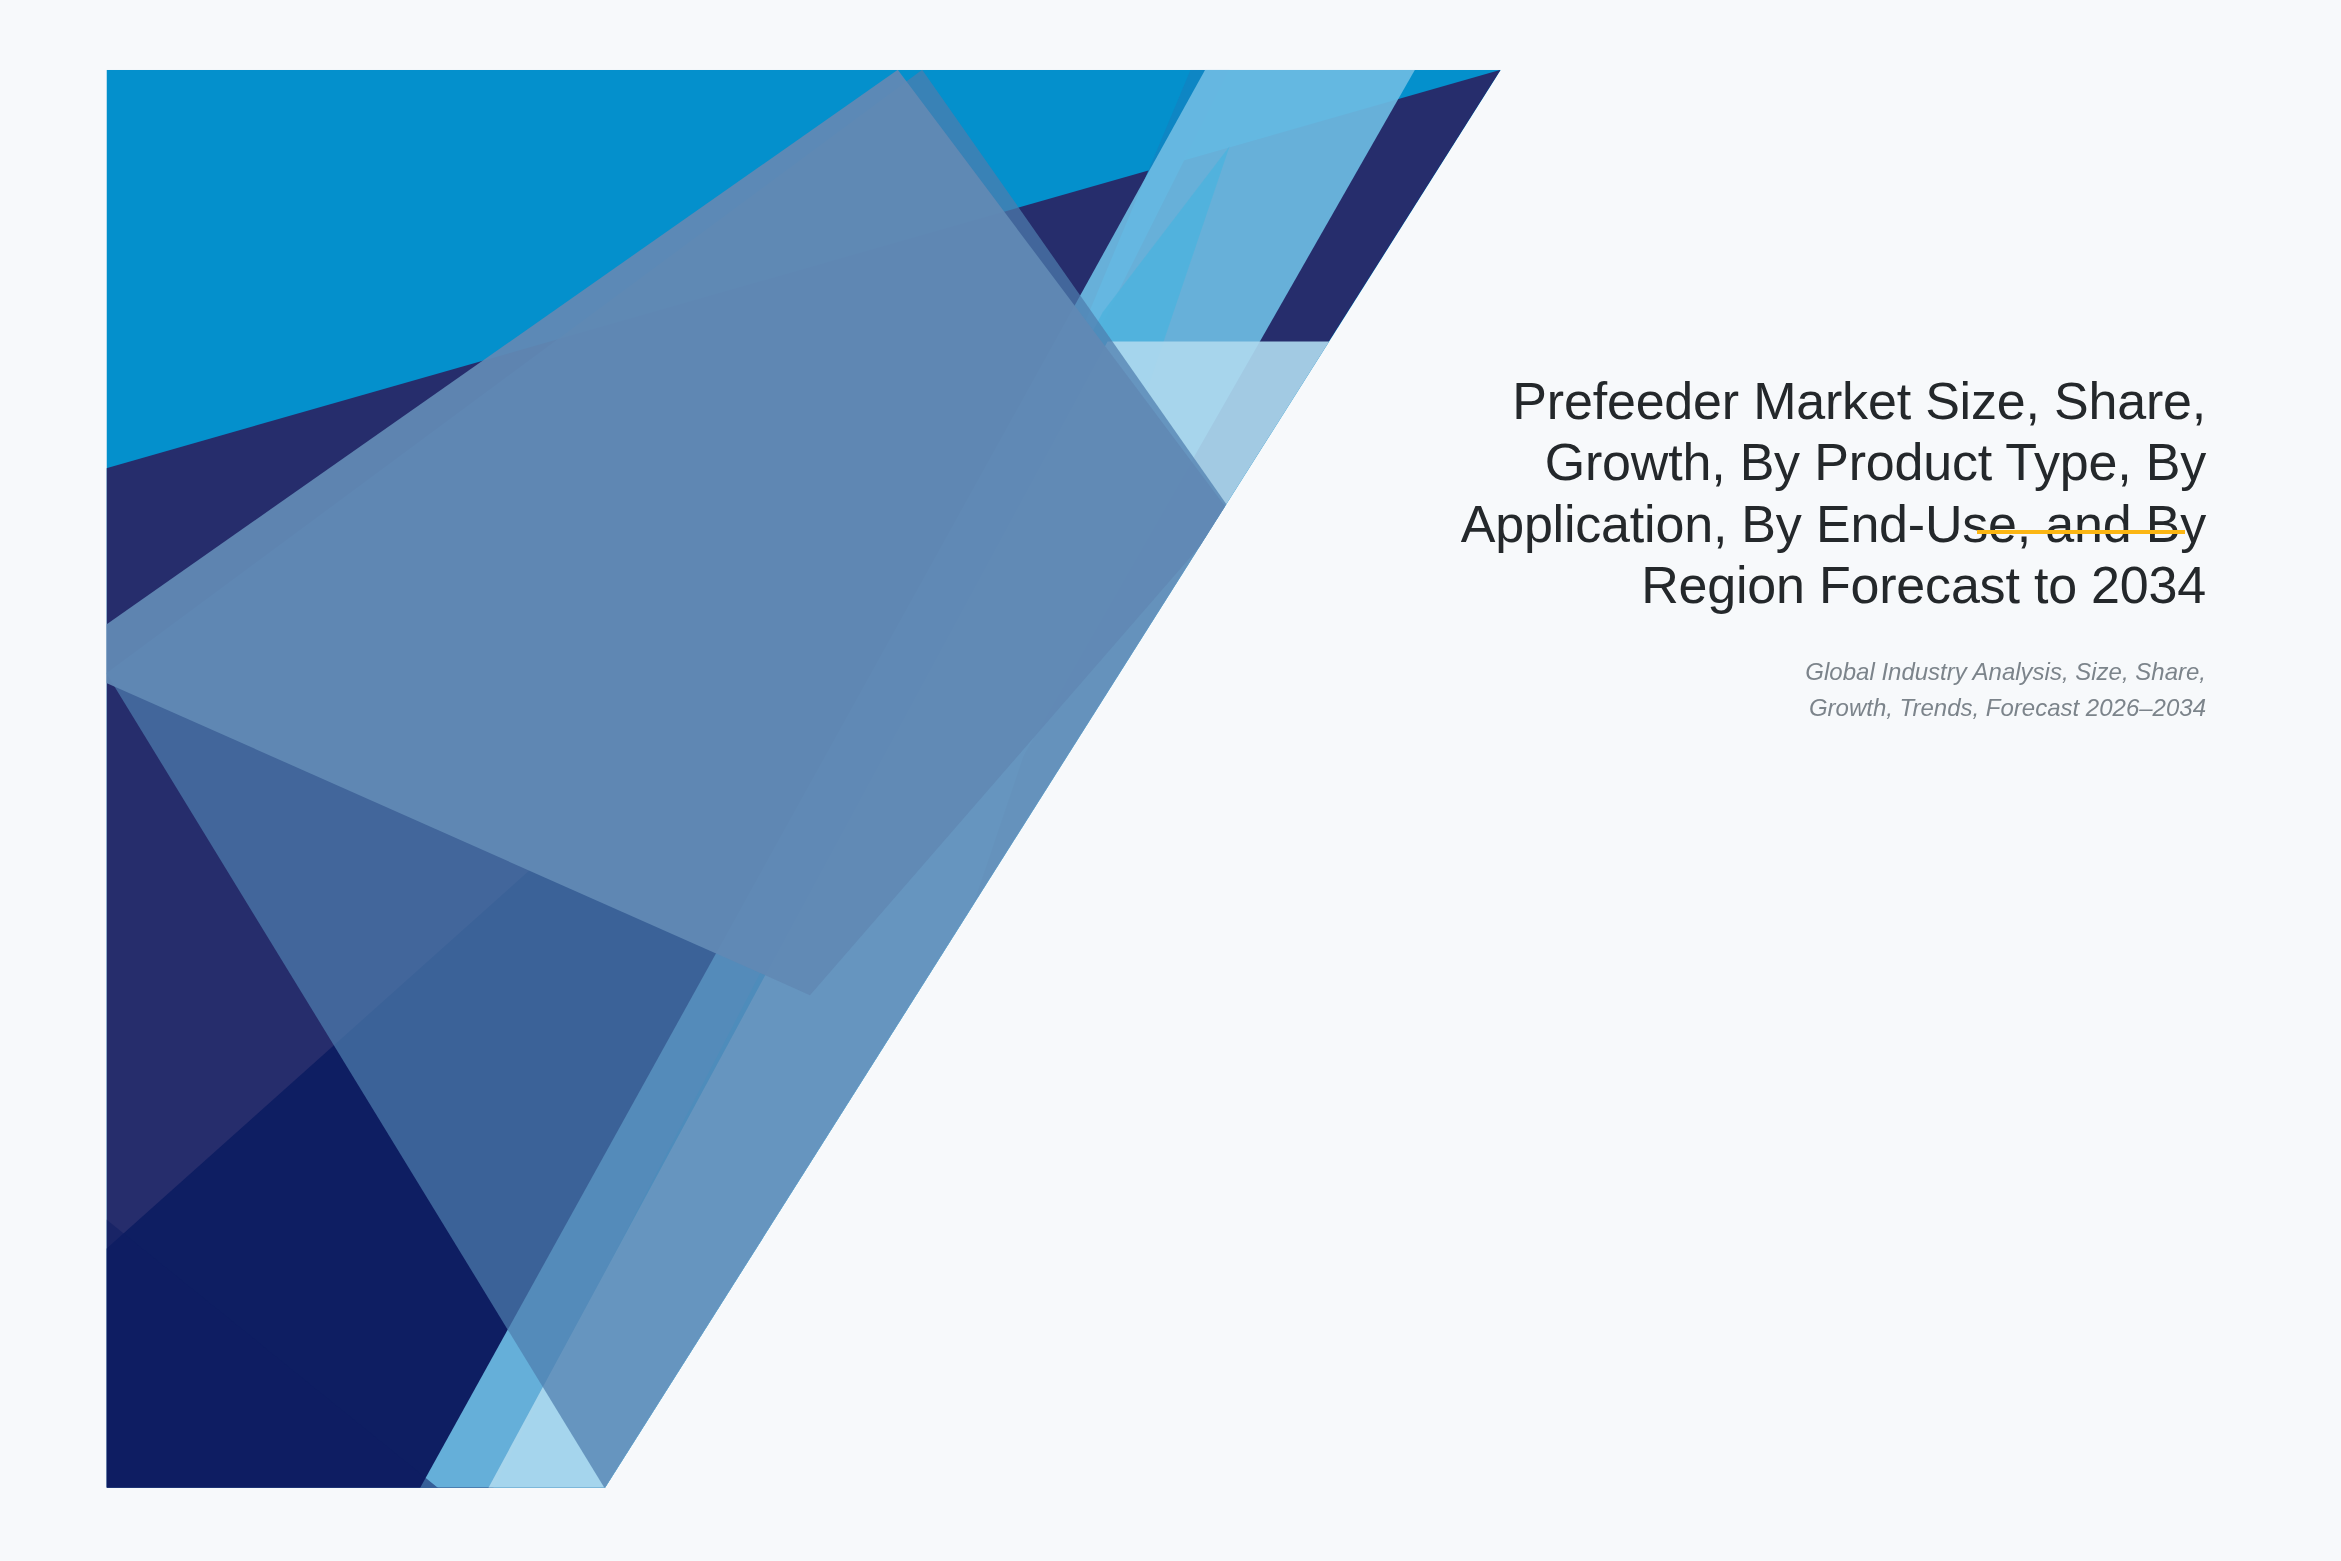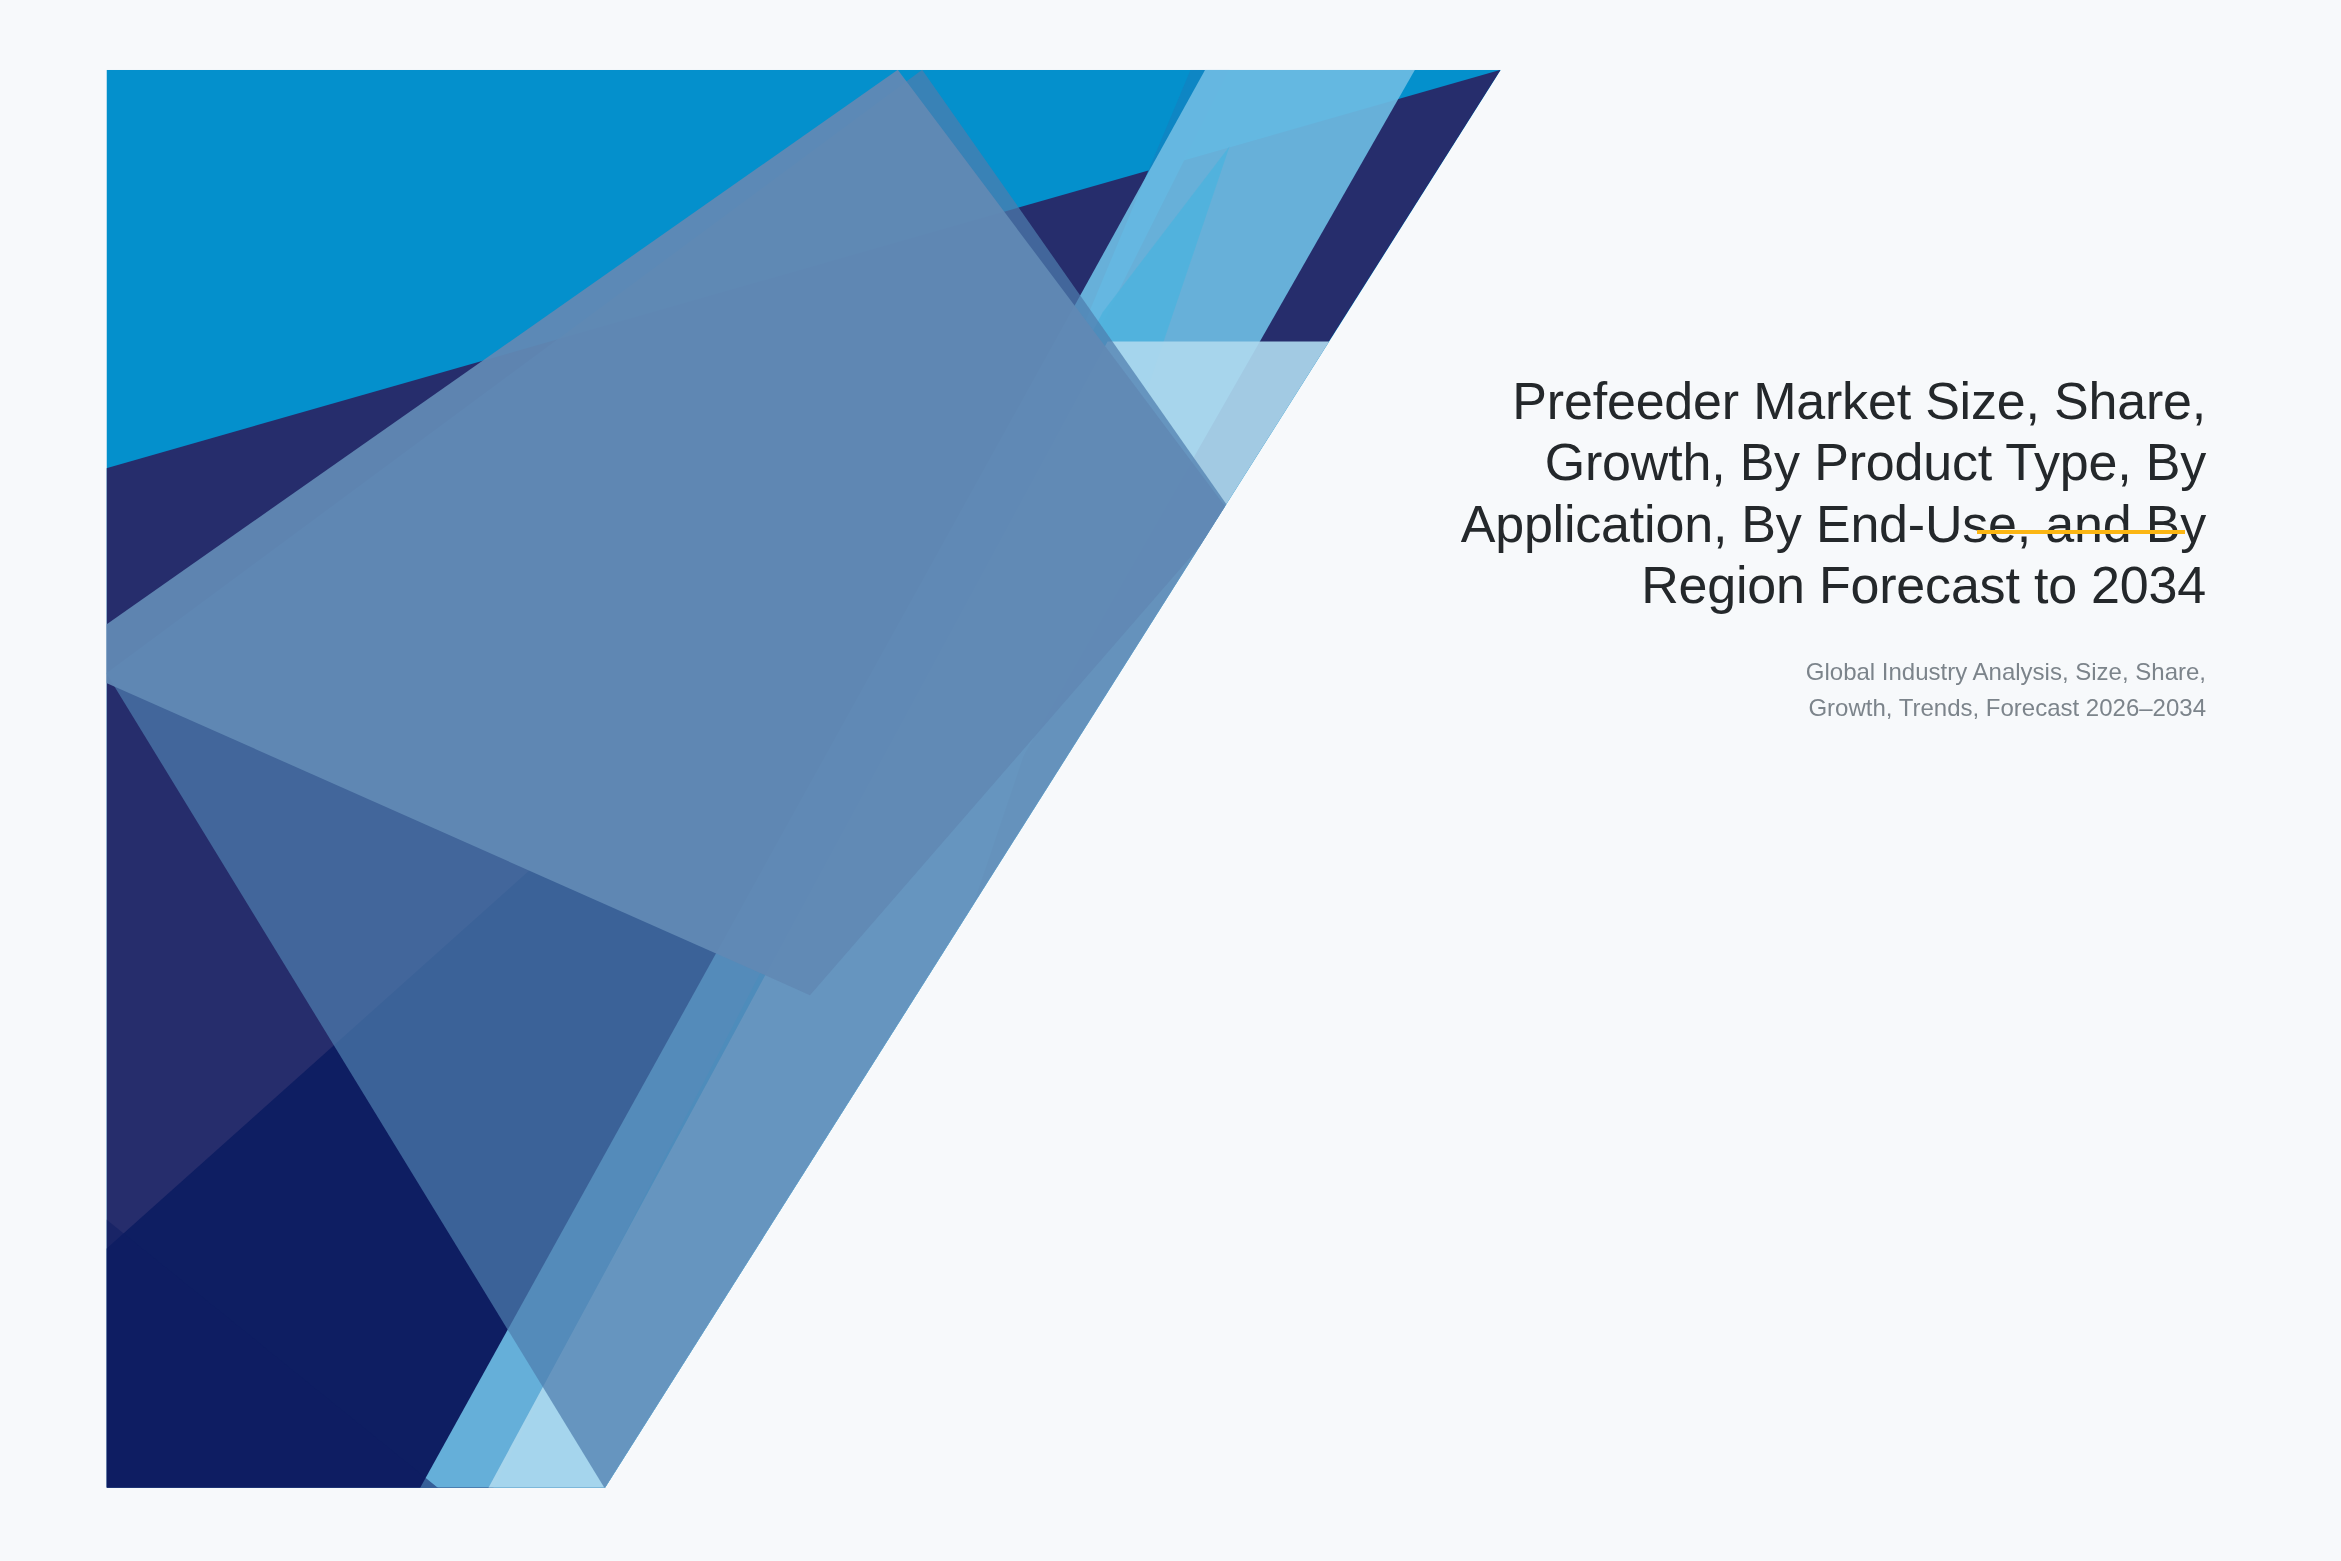--- a/index.html
+++ b/index.html
@@ -62,20 +62,21 @@
   }
   .subtitle-line {
     display: block;
     margin: 0;
     font-family: "Liberation Sans", "DejaVu Sans", sans-serif;
     font-size: 24px;
     line-height: 1.5;
     font-weight: 400;
     color: #7c848b;
     white-space: nowrap;
+    font-style: italic;
   }
 </style>
 </head>
 <body>
 
 <div id="canvas">
 
   <svg id="artwork" viewBox="0 0 4800 3200" preserveAspectRatio="none" aria-hidden="true">
     <defs>
       <clipPath id="artClip">

